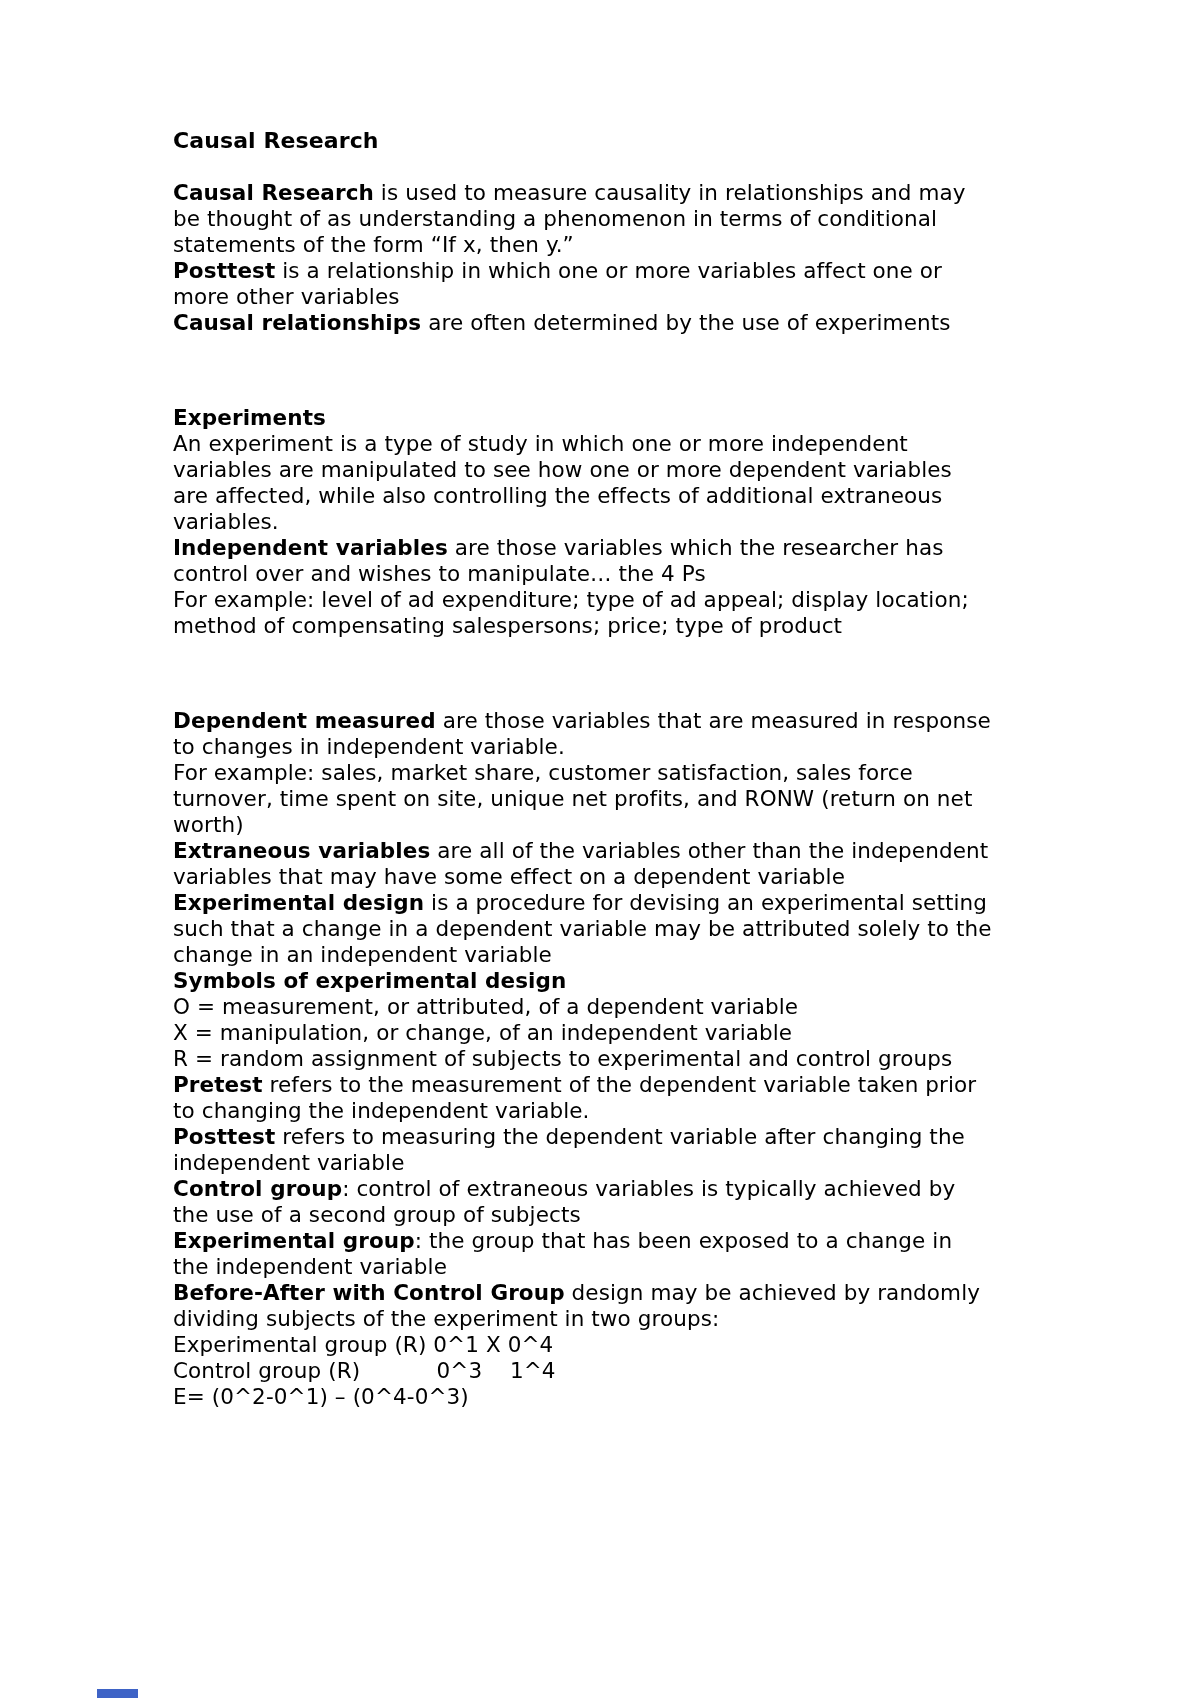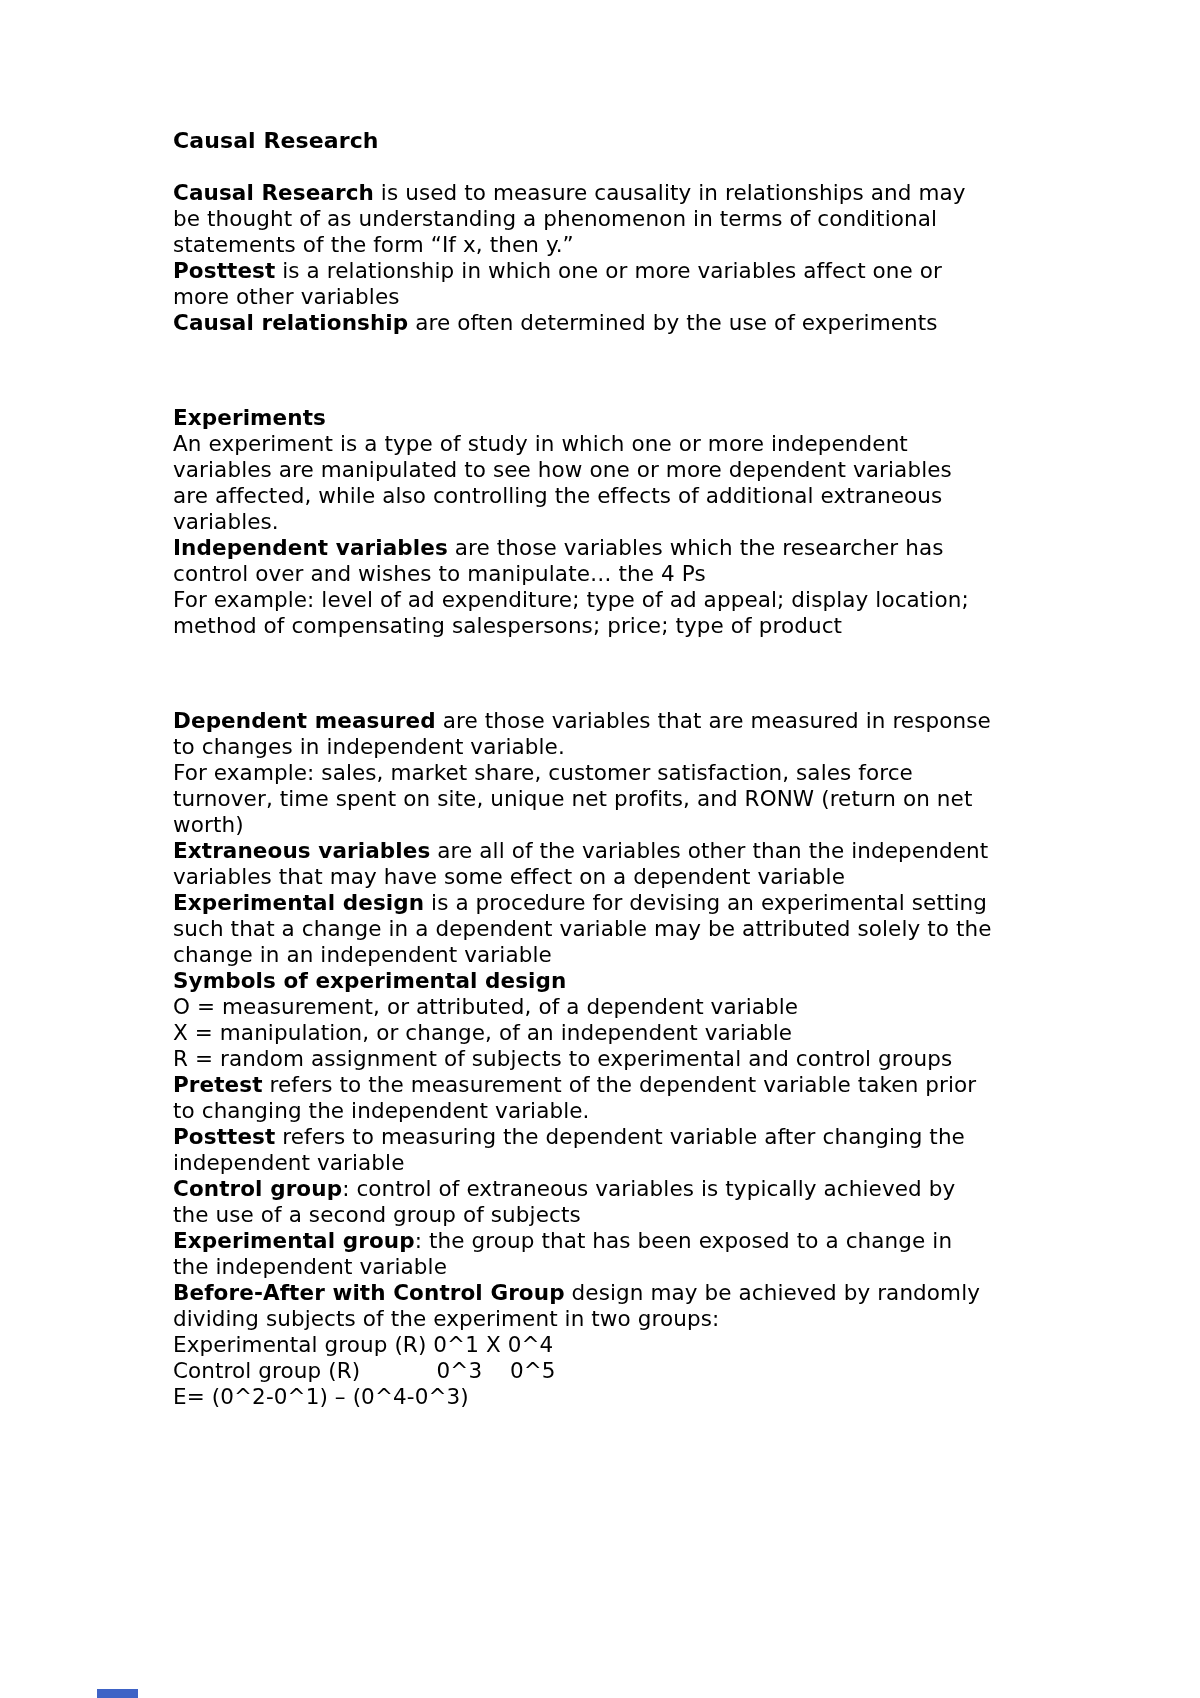--- a/index.html
+++ b/index.html
@@ -55,21 +55,21 @@
 <body>
 
 <div class="page doc-text">
   <p class="doc-title">Causal Research</p>
   <div id="paragraphs">
       <p class="para"><b>Causal Research</b> is used to measure causality in relationships and may
 be thought of as understanding a phenomenon in terms of conditional
 statements of the form “If x, then y.”</p>
       <p class="para"><b>Posttest</b> is a relationship in which one or more variables affect one or
 more other variables</p>
-      <p class="para"><b>Causal relationship</b> are often determined by the use of experiments</p>
+      <p class="para"><b>Causal relationships</b> are often determined by the use of experiments</p>
       <p class="spacer"></p>
       <p class="para"><b>Experiments</b></p>
       <p class="para">An experiment is a type of study in which one or more independent
 variables are manipulated to see how one or more dependent variables
 are affected, while also controlling the effects of additional extraneous
 variables.</p>
       <p class="para"><b>Independent variables</b> are those variables which the researcher has
 control over and wishes to manipulate… the 4 Ps</p>
       <p class="para">For example: level of ad expenditure; type of ad appeal; display location;
 method of compensating salespersons; price; type of product</p>
@@ -92,18 +92,18 @@
 to changing the independent variable.</p>
       <p class="para"><b>Posttest</b> refers to measuring the dependent variable after changing the
 independent variable</p>
       <p class="para"><b>Control group</b>: control of extraneous variables is typically achieved by
 the use of a second group of subjects</p>
       <p class="para"><b>Experimental group</b>: the group that has been exposed to a change in
 the independent variable</p>
       <p class="para"><b>Before-After with Control Group</b> design may be achieved by randomly
 dividing subjects of the experiment in two groups:</p>
       <p class="para">Experimental group (R) 0^1 X 0^4</p>
-      <p class="para">Control group (R)           0^3    0^5</p>
+      <p class="para">Control group (R)           0^3    1^4</p>
       <p class="para">E= (0^2-0^1) – (0^4-0^3)</p>
     </div>
 </div>
 
 <div class="page-bottom-artifact" style="background: rgb(62, 99, 198);"></div>
 
 </body></html>

